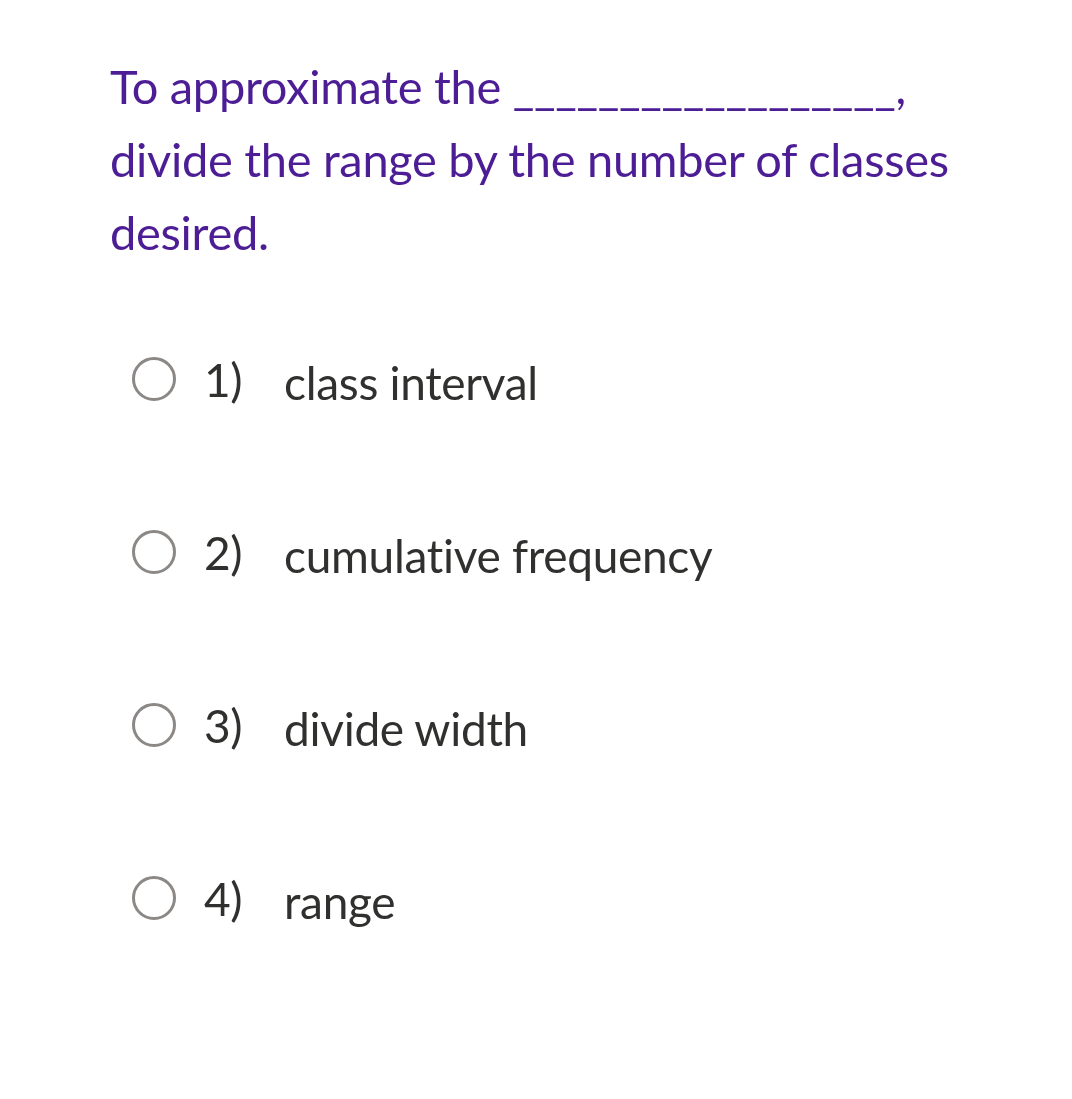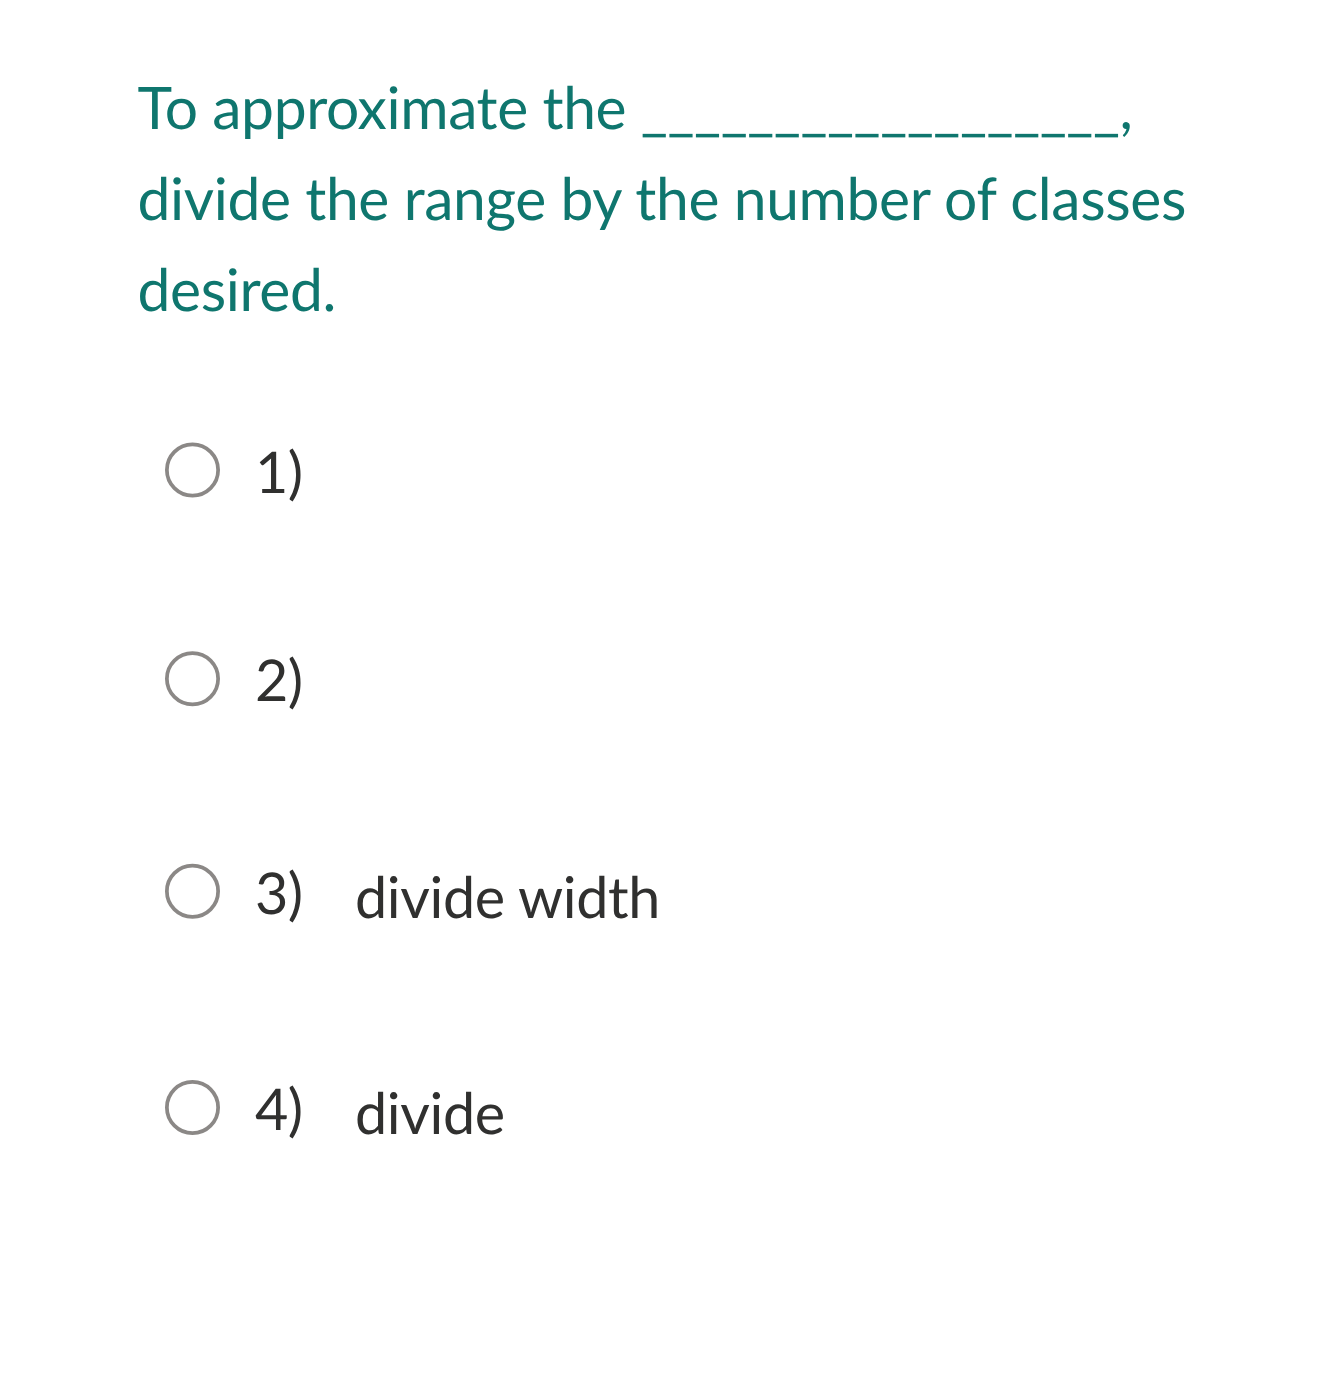--- a/index.html
+++ b/index.html
@@ -11,21 +11,21 @@
       font-family: 'Lato', 'Helvetica Neue', Helvetica, Arial, sans-serif;
       background: #ffffff;
       color: #2d2d2d;
       width: 1072px;
       height: 1099px;
       padding: 50px 40px 40px 110px;
     }
     .question-text {
       font-size: 47px;
       line-height: 1.55;
-      color: #0f766e;
+      color: #4c1d95;
       margin-bottom: 80px;
       letter-spacing: -0.3px;
     }
     .options {
       display: flex;
       flex-direction: column;
       gap: 112px;
       padding-left: 22px;
     }
     .option-row {
@@ -57,28 +57,30 @@
   </style>
 </head>
 <body>
 
 <div class="question-text">To approximate the __________________, divide the range by the number of classes desired.</div>
 
 <div class="options">
   <div class="option-row">
     <div class="radio"></div>
     <div class="option-number">1)</div>
+    <div class="option-text">class interval</div>
   </div>
   <div class="option-row">
     <div class="radio"></div>
     <div class="option-number">2)</div>
+    <div class="option-text">cumulative frequency</div>
   </div>
   <div class="option-row">
     <div class="radio"></div>
     <div class="option-number">3)</div>
     <div class="option-text">divide width</div>
   </div>
   <div class="option-row">
     <div class="radio"></div>
     <div class="option-number">4)</div>
-    <div class="option-text">divide</div>
+    <div class="option-text">range</div>
   </div>
 </div>
 
 </body></html>

